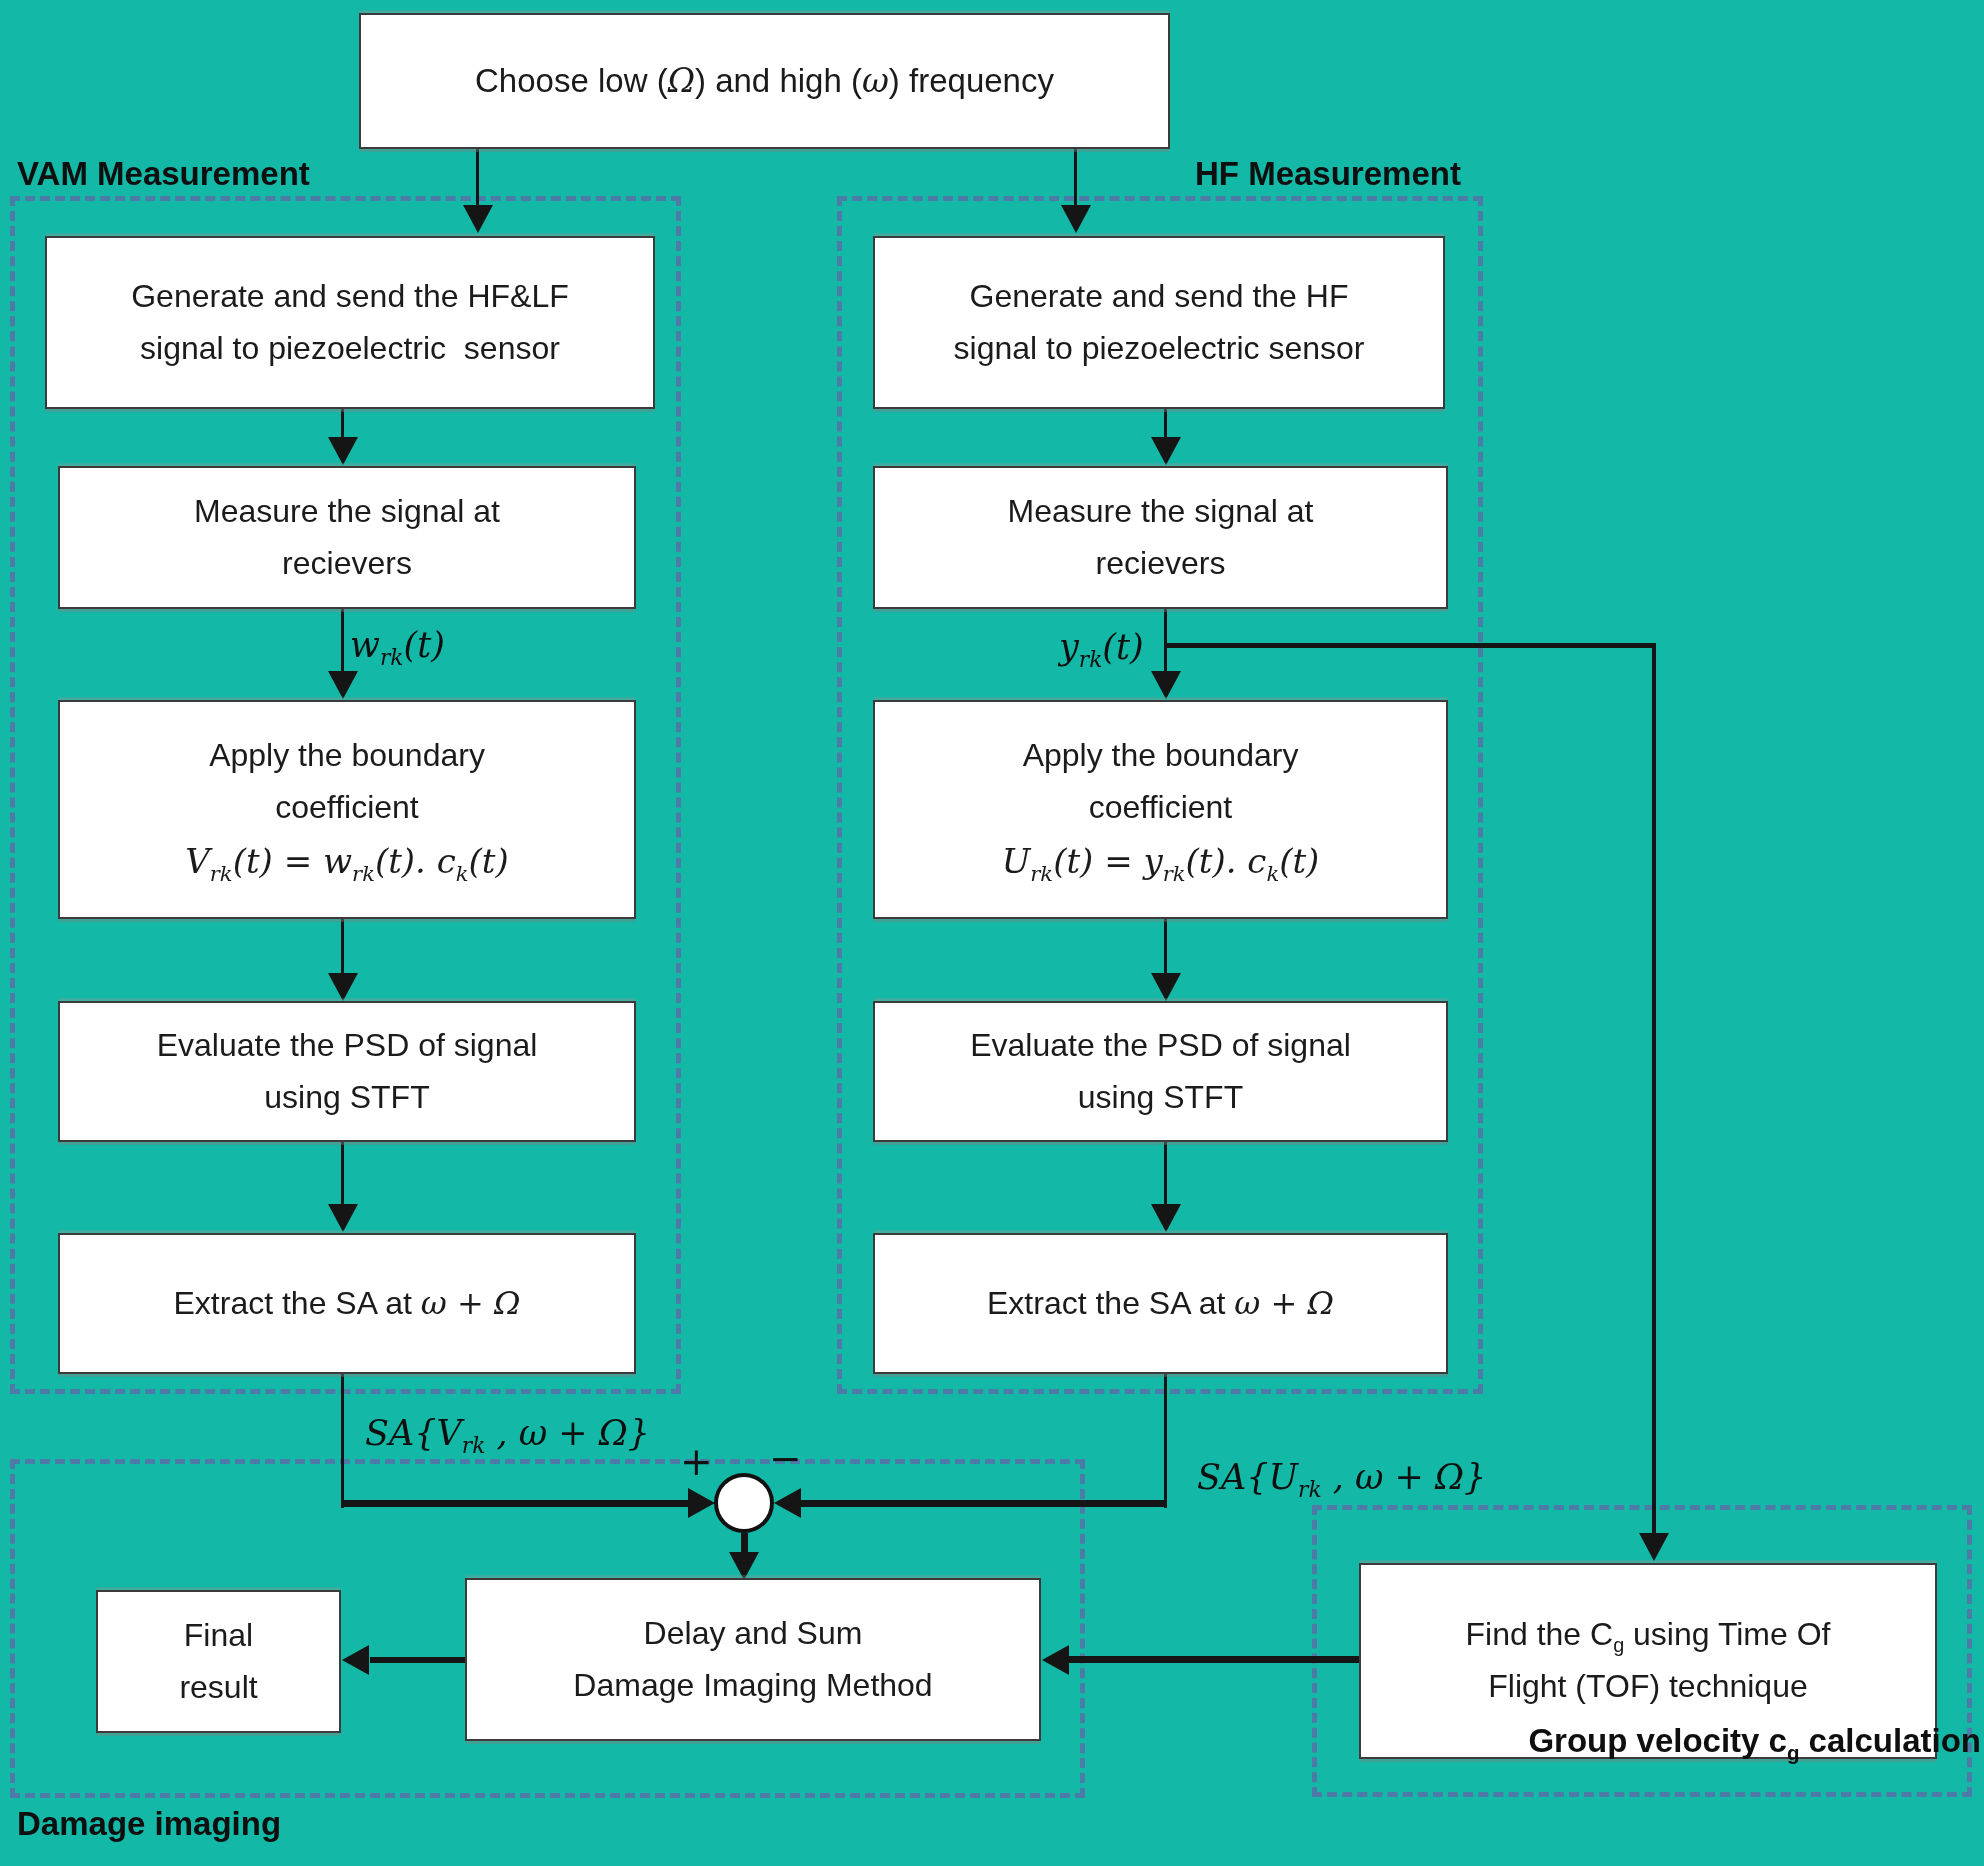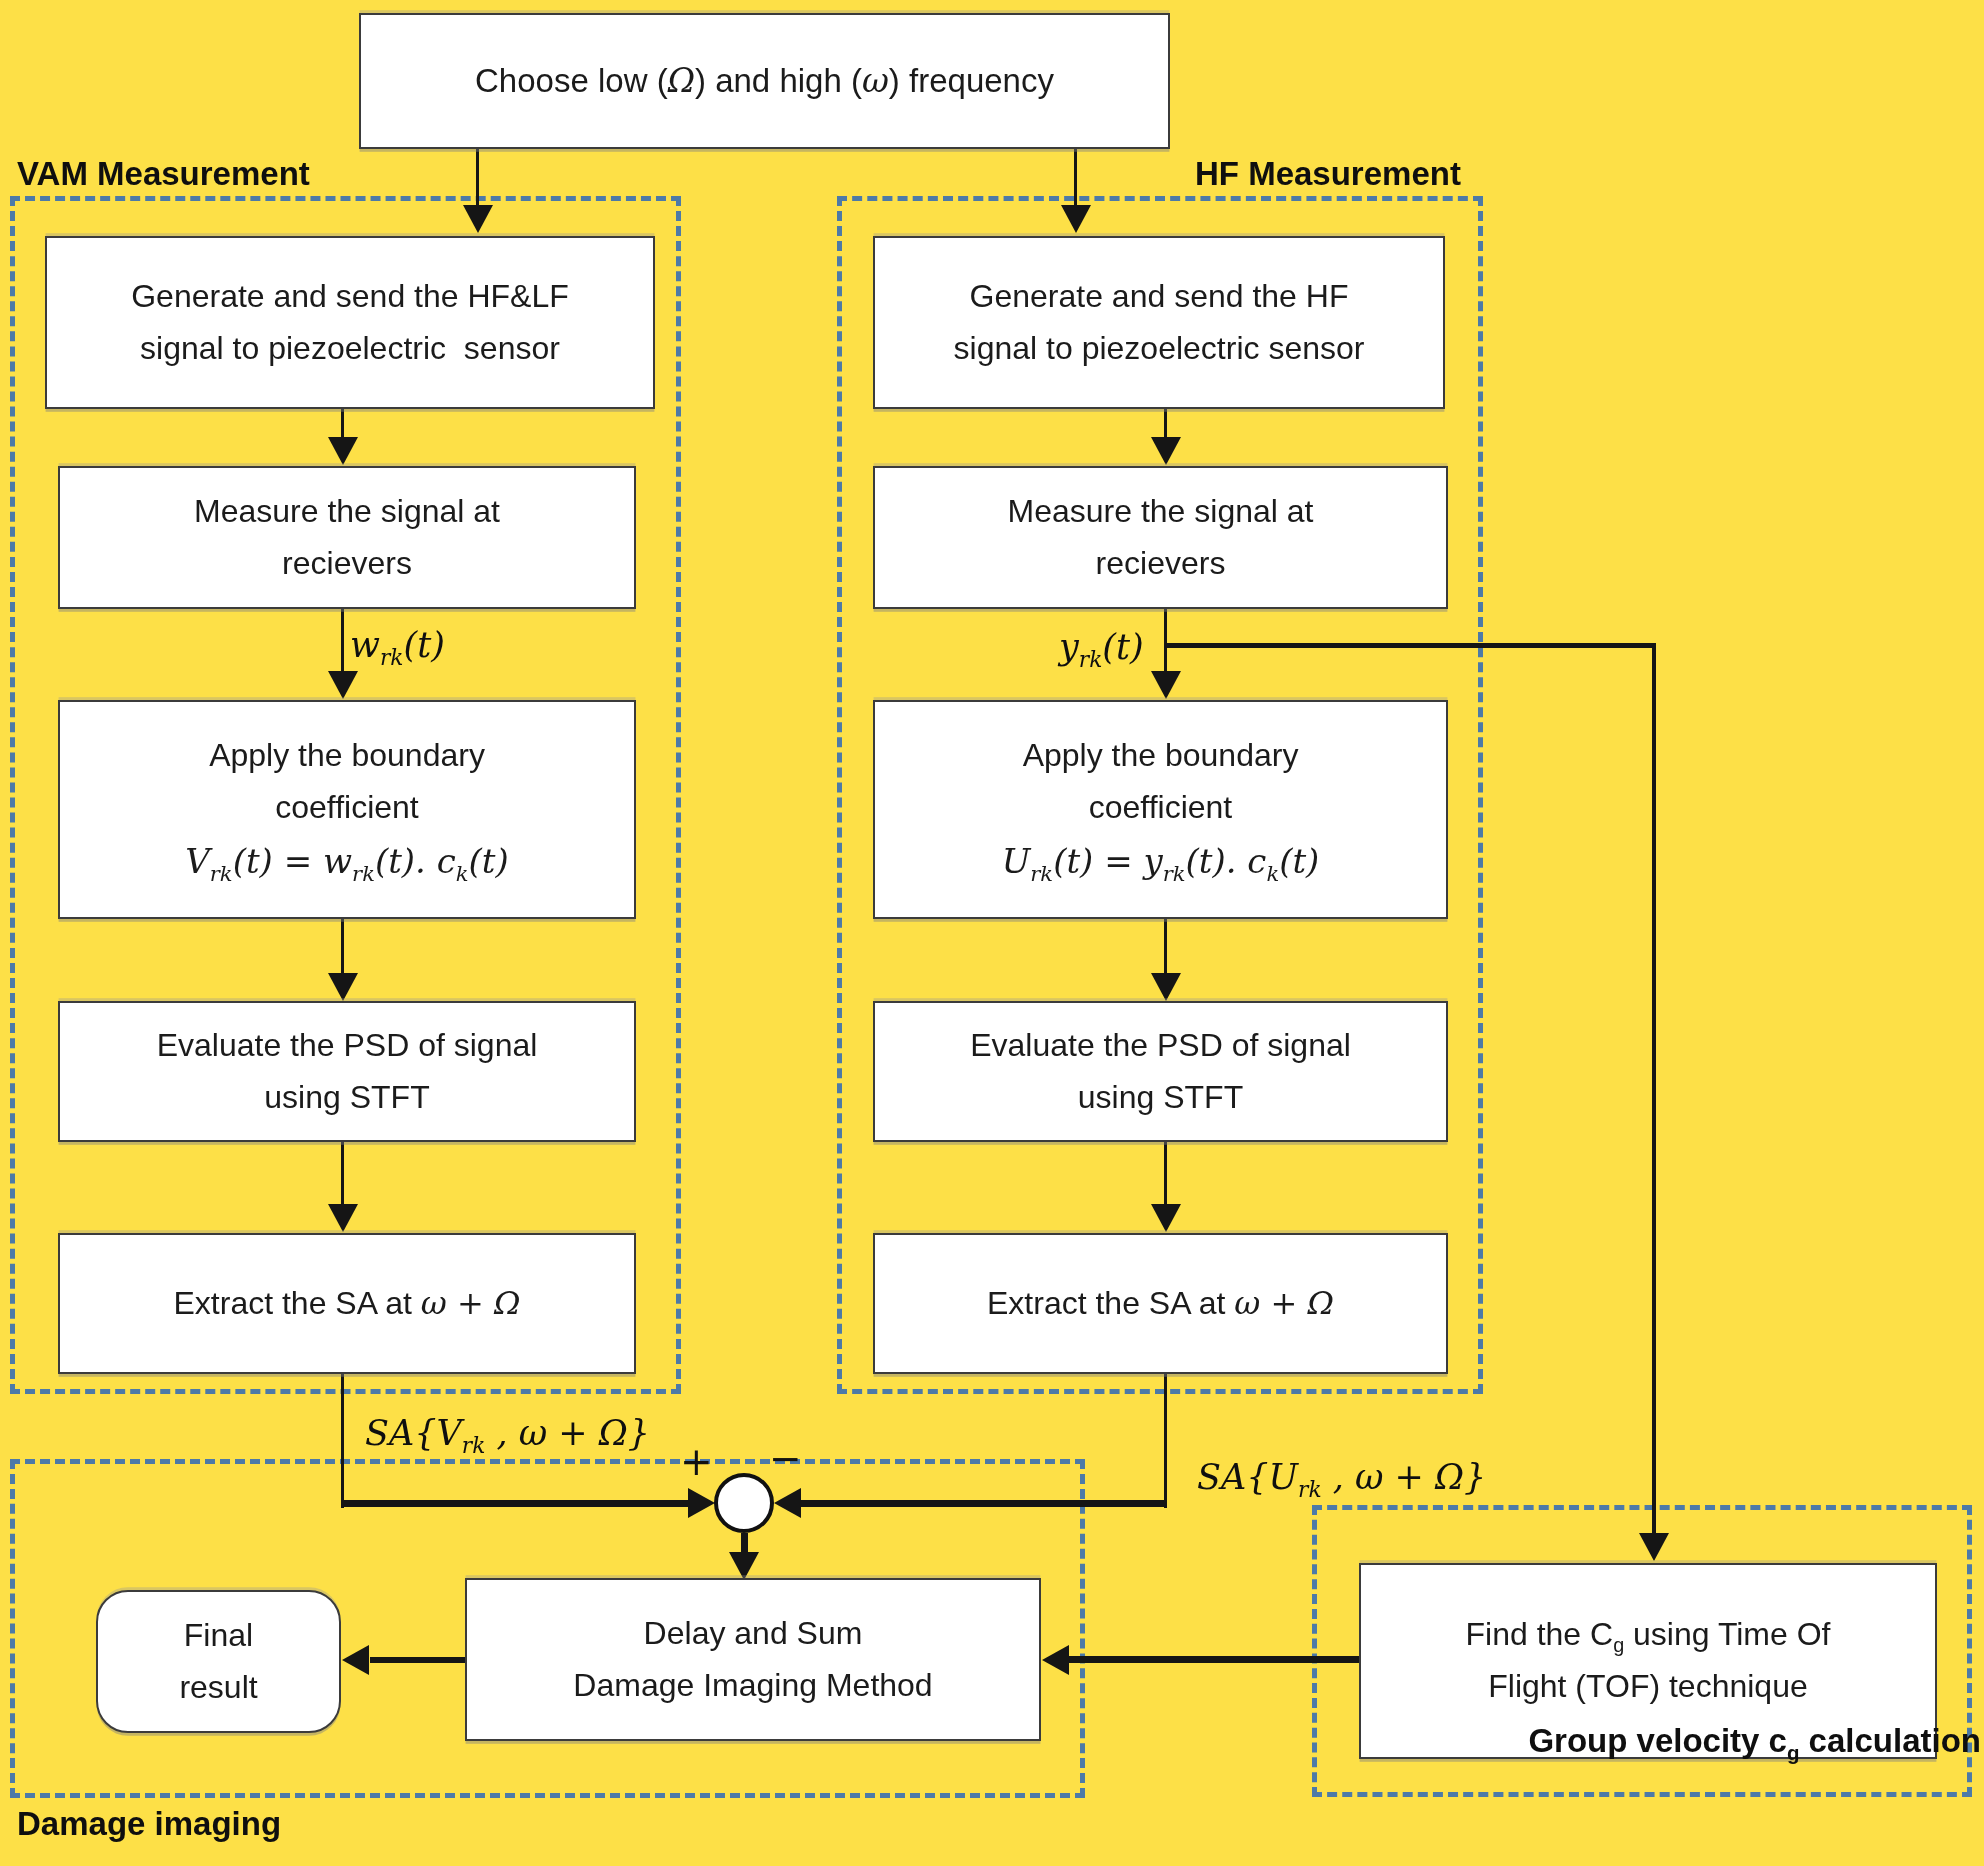--- a/index.html
+++ b/index.html
@@ -1,16 +1,16 @@
 <!DOCTYPE html>
 <html style="font-size:9px"><head>
 <meta charset="utf-8">
 <style>
   html,body{margin:0;padding:0;background:#ffffff;}
-  #canvas{position:relative;width:1985px;height:1867px;background:#fde047;overflow:hidden;
+  #canvas{position:relative;width:1985px;height:1867px;background:#14b8a6;overflow:hidden;
           font-family:"Liberation Sans","DejaVu Sans",sans-serif;}
 
   .region{position:absolute;box-sizing:border-box;border:5.7px dashed #4d7aa7;background:transparent;}
   .box{position:absolute;box-sizing:border-box;background:#ffffff;border:2.9px solid #3b3b3b;
        display:flex;flex-direction:column;align-items:center;justify-content:center;
        text-align:center;font-size:32px;line-height:1.62;color:#1b1b1b;white-space:pre-wrap;
        box-shadow:0 3.4px 0 -0.6px rgba(128,128,128,.45),0 -3.4px 0 -0.6px rgba(150,150,150,.35);}
   .seclabel{position:absolute;font-weight:bold;font-size:33px;color:#0f0f0f;white-space:nowrap;}
   .mlabel{position:absolute;font-family:"DejaVu Serif","Liberation Serif",serif;font-style:italic;
           font-size:35px;color:#0f0f0f;white-space:nowrap;}
@@ -123,21 +123,21 @@
 using STFT</div>
   </div>
 
   <div class="box" style="left:58px;top:1233px;width:578px;height:141px;">
     <div>Extract the SA at <span class="mi">ω + Ω</span></div>
   </div>
   <div class="box" style="left:873px;top:1233px;width:575px;height:141px;">
     <div>Extract the SA at <span class="mi">ω + Ω</span></div>
   </div>
 
-  <div class="box" style="left:96px;top:1590px;width:245px;height:143px;border-radius:32px;">
+  <div class="box" style="left:96px;top:1590px;width:245px;height:143px;">
     <div>Final
 result</div>
   </div>
   <div class="box" style="left:465px;top:1578px;width:576px;height:163px;text-align:center;">
     <div>Delay and Sum
 Damage Imaging Method</div>
   </div>
   <div class="box" style="left:1359px;top:1563px;width:578px;height:196px;text-align:center;">
     <div>Find the C<sub>g</sub> using Time Of
 Flight (TOF) technique</div>

